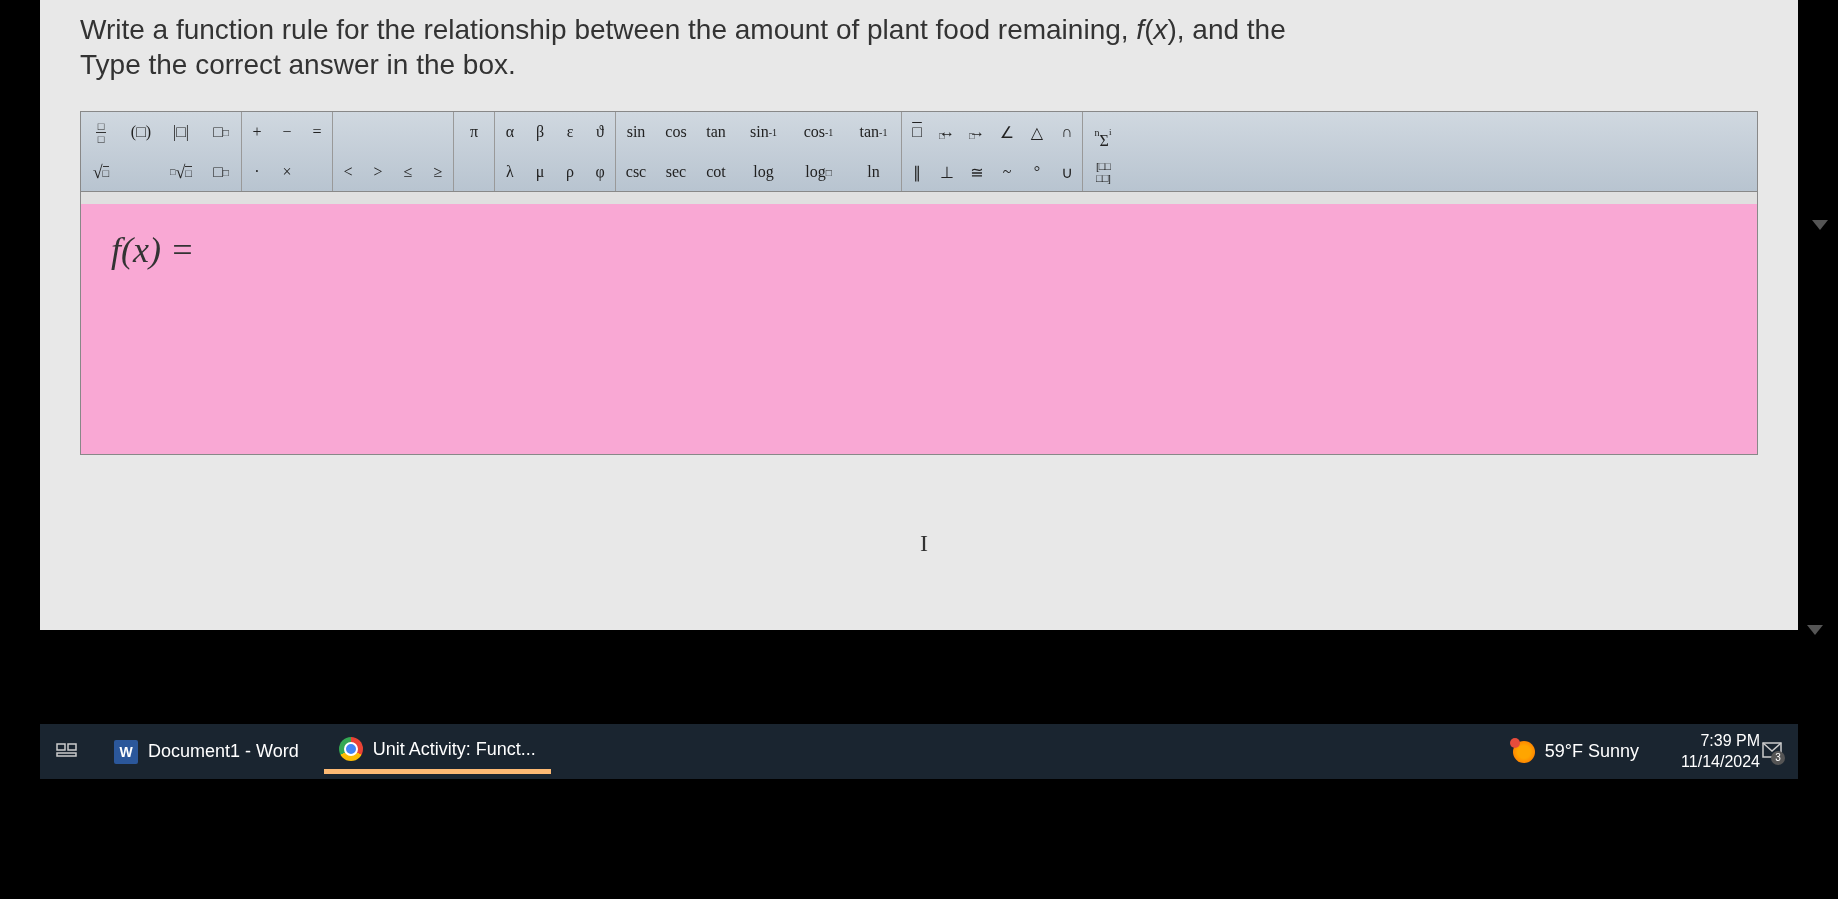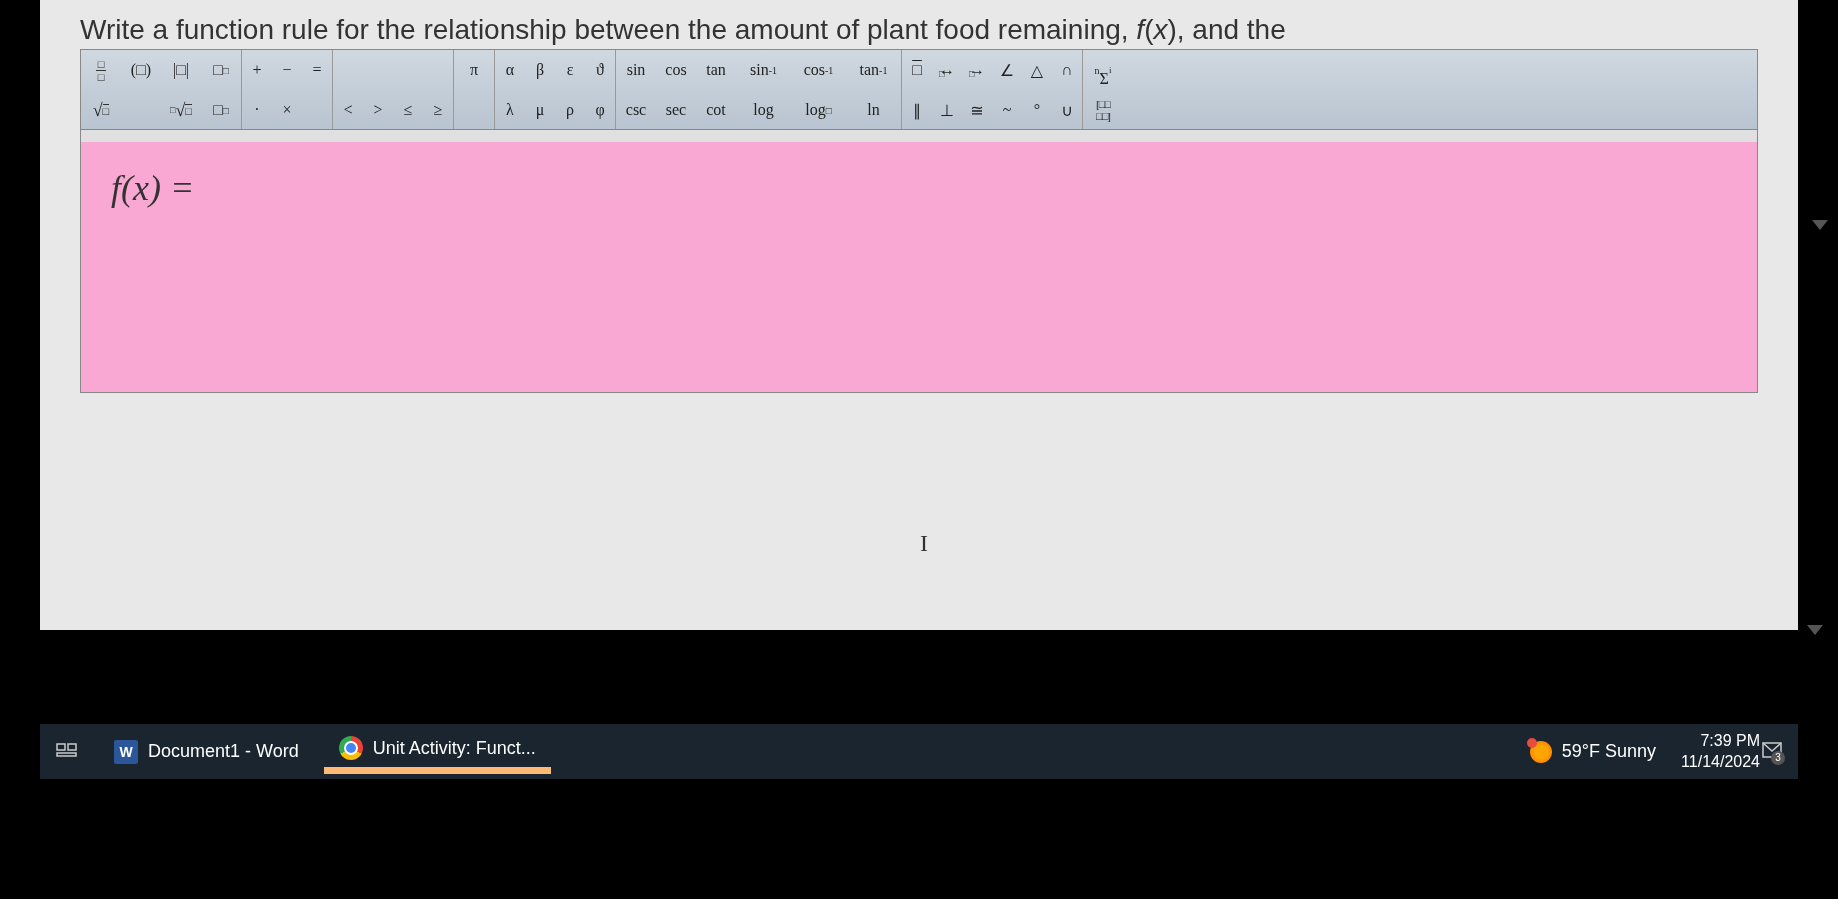--- a/index.html
+++ b/index.html
@@ -136,21 +136,21 @@
       display: flex;
       align-items: center;
       padding: 8px 15px;
       margin-right: 10px;
       color: #fff;
       font-size: 18px;
       height: 45px;
       cursor: pointer;
     }
     .taskbar-item.active {
-      border-bottom: 7px solid #fdba74;
+      border-bottom: 5px solid #fdba74;
     }
     .word-icon {
       width: 24px;
       height: 24px;
       background: #2b579a;
       color: #fff;
       display: flex;
       align-items: center;
       justify-content: center;
       font-weight: bold;
@@ -178,21 +178,21 @@
     }
     .taskbar-right {
       margin-left: auto;
       display: flex;
       align-items: center;
       color: #fff;
     }
     .weather {
       display: flex;
       align-items: center;
-      margin-right: 25px;
+      margin-right: 42px;
       font-size: 18px;
     }
     .sun-icon {
       width: 22px;
       height: 22px;
       background: radial-gradient(circle, #ffa500 40%, #ff6b00 100%);
       border-radius: 50%;
       margin-right: 10px;
       position: relative;
     }
@@ -247,20 +247,21 @@
       letter-spacing: -1px;
     }
   </style>
 </head>
 <body>
 
 <div class="content-area">
   <div class="question-text">
     Write a function rule for the relationship between the amount of plant food remaining, <span class="fx-italic">f</span>(<span class="fx-italic">x</span>), and the
   </div>
+  <div class="instruction">Type the correct answer in the box.</div>
 
   <div class="editor-container">
     <div class="toolbar">
 
       <div class="toolbar-group">
         <div class="toolbar-row">
           <div class="tb-btn">
               <div class="frac-display">
                 <span class="top">□</span>
                 <span>□</span>

